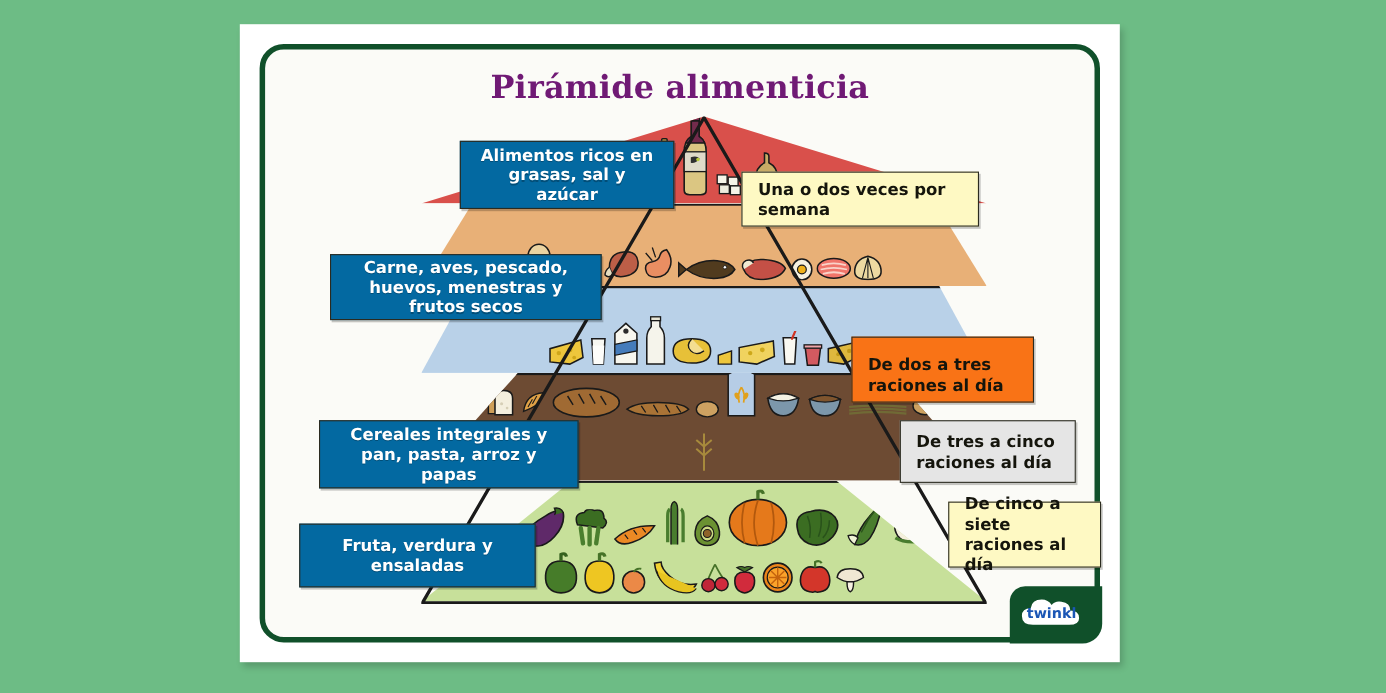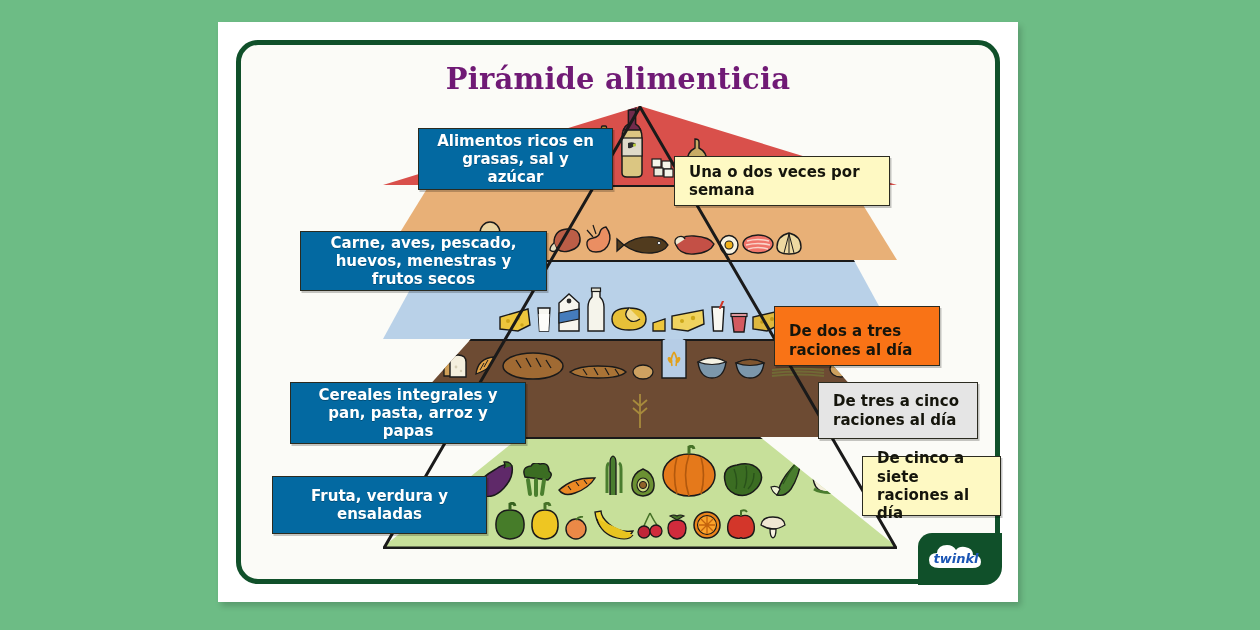--- a/index.html
+++ b/index.html
@@ -111,21 +111,20 @@
     background:#10502a;border-radius:14px 0 18px 0;
   }
   .twinkl-cloud{
     position:absolute;left:7px;top:9px;width:62px;height:32px;
   }
   .twinkl-text{
     position:absolute;left:0;top:0;width:62px;height:32px;
     display:flex;align-items:center;justify-content:center;
     font-family:"DejaVu Sans", sans-serif;
     font-weight:bold;font-size:13px;color:#1b56b5;
-    font-style:italic;
   }
 </style>
 </head>
 <body>
 
 <div class="stage">
 
   <div class="poster"></div>
   <div class="poster-border"></div>
 

